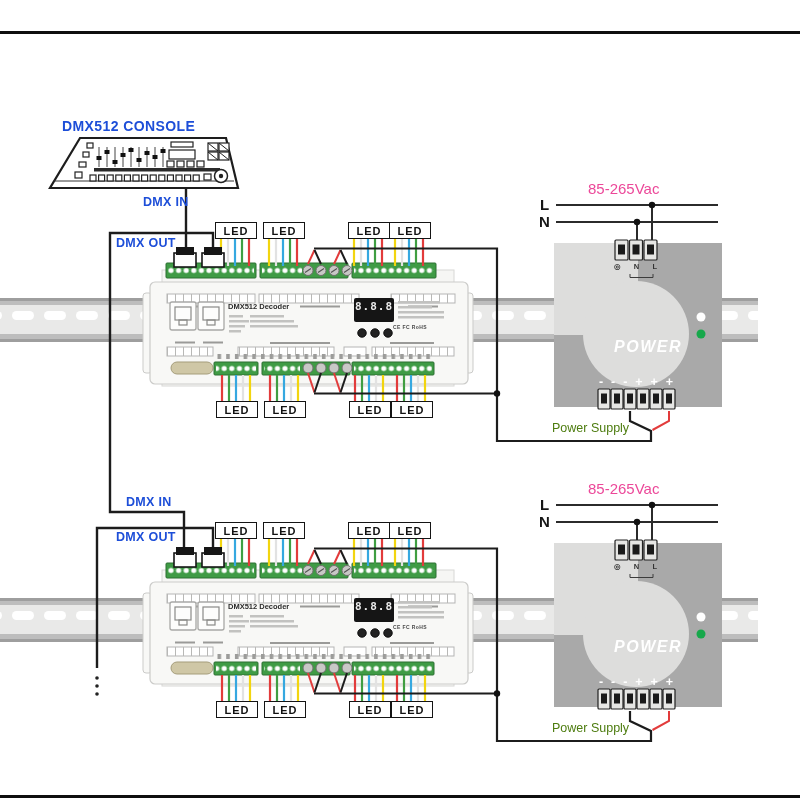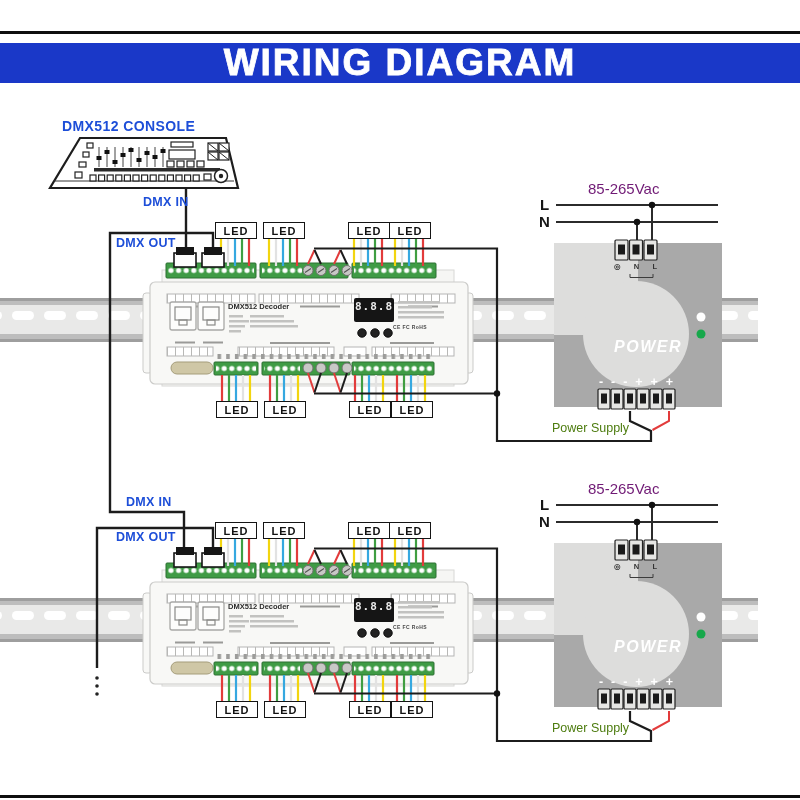--- a/index.html
+++ b/index.html
@@ -9,44 +9,41 @@
   .topline{position:absolute;left:0;width:800px;height:3px;background:#0e0e0e}
   .banner{position:absolute;left:0;top:43px;width:800px;height:40px;background:#1a38c8;
           display:flex;align-items:center;justify-content:center}
   .banner span{color:#fff;font-weight:bold;font-size:37px;letter-spacing:2px;
                -webkit-text-stroke:.8px #fff;white-space:nowrap}
   .console-lbl{position:absolute;font-weight:bold;font-size:14px;color:#1d4ed8;letter-spacing:.4px;white-space:nowrap}
   .lbl{position:absolute;font-weight:bold;font-size:12.5px;color:#1d4ed8;letter-spacing:.3px;white-space:nowrap}
   .led-box{position:absolute;width:40px;height:15px;border:1.6px solid #141414;background:#fff;
            display:flex;align-items:center;justify-content:center;font-weight:bold;font-size:11px;
            letter-spacing:1px;color:#111}
-  .volt{position:absolute;font-size:15px;color:#701a75;white-space:nowrap}
+  .volt{position:absolute;font-size:15px;color:#ec4899;white-space:nowrap}
   .ln{position:absolute;font-size:15px;font-weight:bold;color:#161616}
   .power-txt{position:absolute;width:86px;text-align:right;font-style:italic;font-weight:bold;
              font-size:16px;color:#fff;letter-spacing:1.5px}
   .ps-cap{position:absolute;font-size:12.5px;color:#4d7c0f;white-space:nowrap}
   .dec-title{position:absolute;font-weight:bold;font-size:7.5px;color:#2b2b2b;white-space:nowrap}
   .disp{position:absolute;left:354px;width:40px;height:16px;display:flex;align-items:center;justify-content:center;
         font-family:"DejaVu Sans Mono",monospace;font-weight:bold;font-size:11px;color:#ededed;letter-spacing:1px}
   .cert{position:absolute;left:393px;font-size:5px;color:#4a4a4a;letter-spacing:.4px;font-weight:bold;white-space:nowrap}
   .trow{position:absolute;display:flex;justify-content:space-between}
   .psu-top-lbl{font-size:7.5px;font-weight:bold;color:#333;line-height:1}
   .sign{font-size:12.5px;font-weight:bold;color:#fff;line-height:1}
 </style>
 </head>
 <body>
 
 <div id="page">
 
   <div class="topline" style="top:31px"></div>
   <div class="topline" style="top:795px"></div>
 
-  <div class="banner">
-    <span>WIRING DIAGRAM</span>
-  </div>
 
   <svg class="abs" style="left:0;top:0" width="800" height="800" viewBox="0 0 800 800">
     <defs>
       <pattern id="tk" width="8" height="9" patternUnits="userSpaceOnUse">
         <path d="M7.5,0V9" stroke="#b8b8b6" stroke-width="1"></path>
       </pattern>
       <pattern id="pdots" y="263" width="7.6" height="15" patternUnits="userSpaceOnUse">
         <circle cx="3.8" cy="7.5" r="2.6" fill="#ffffff" stroke="#9ccaa0" stroke-width="0.8"></circle>
       </pattern>
       <pattern id="pdots2" y="362" width="7.6" height="13" patternUnits="userSpaceOnUse">

